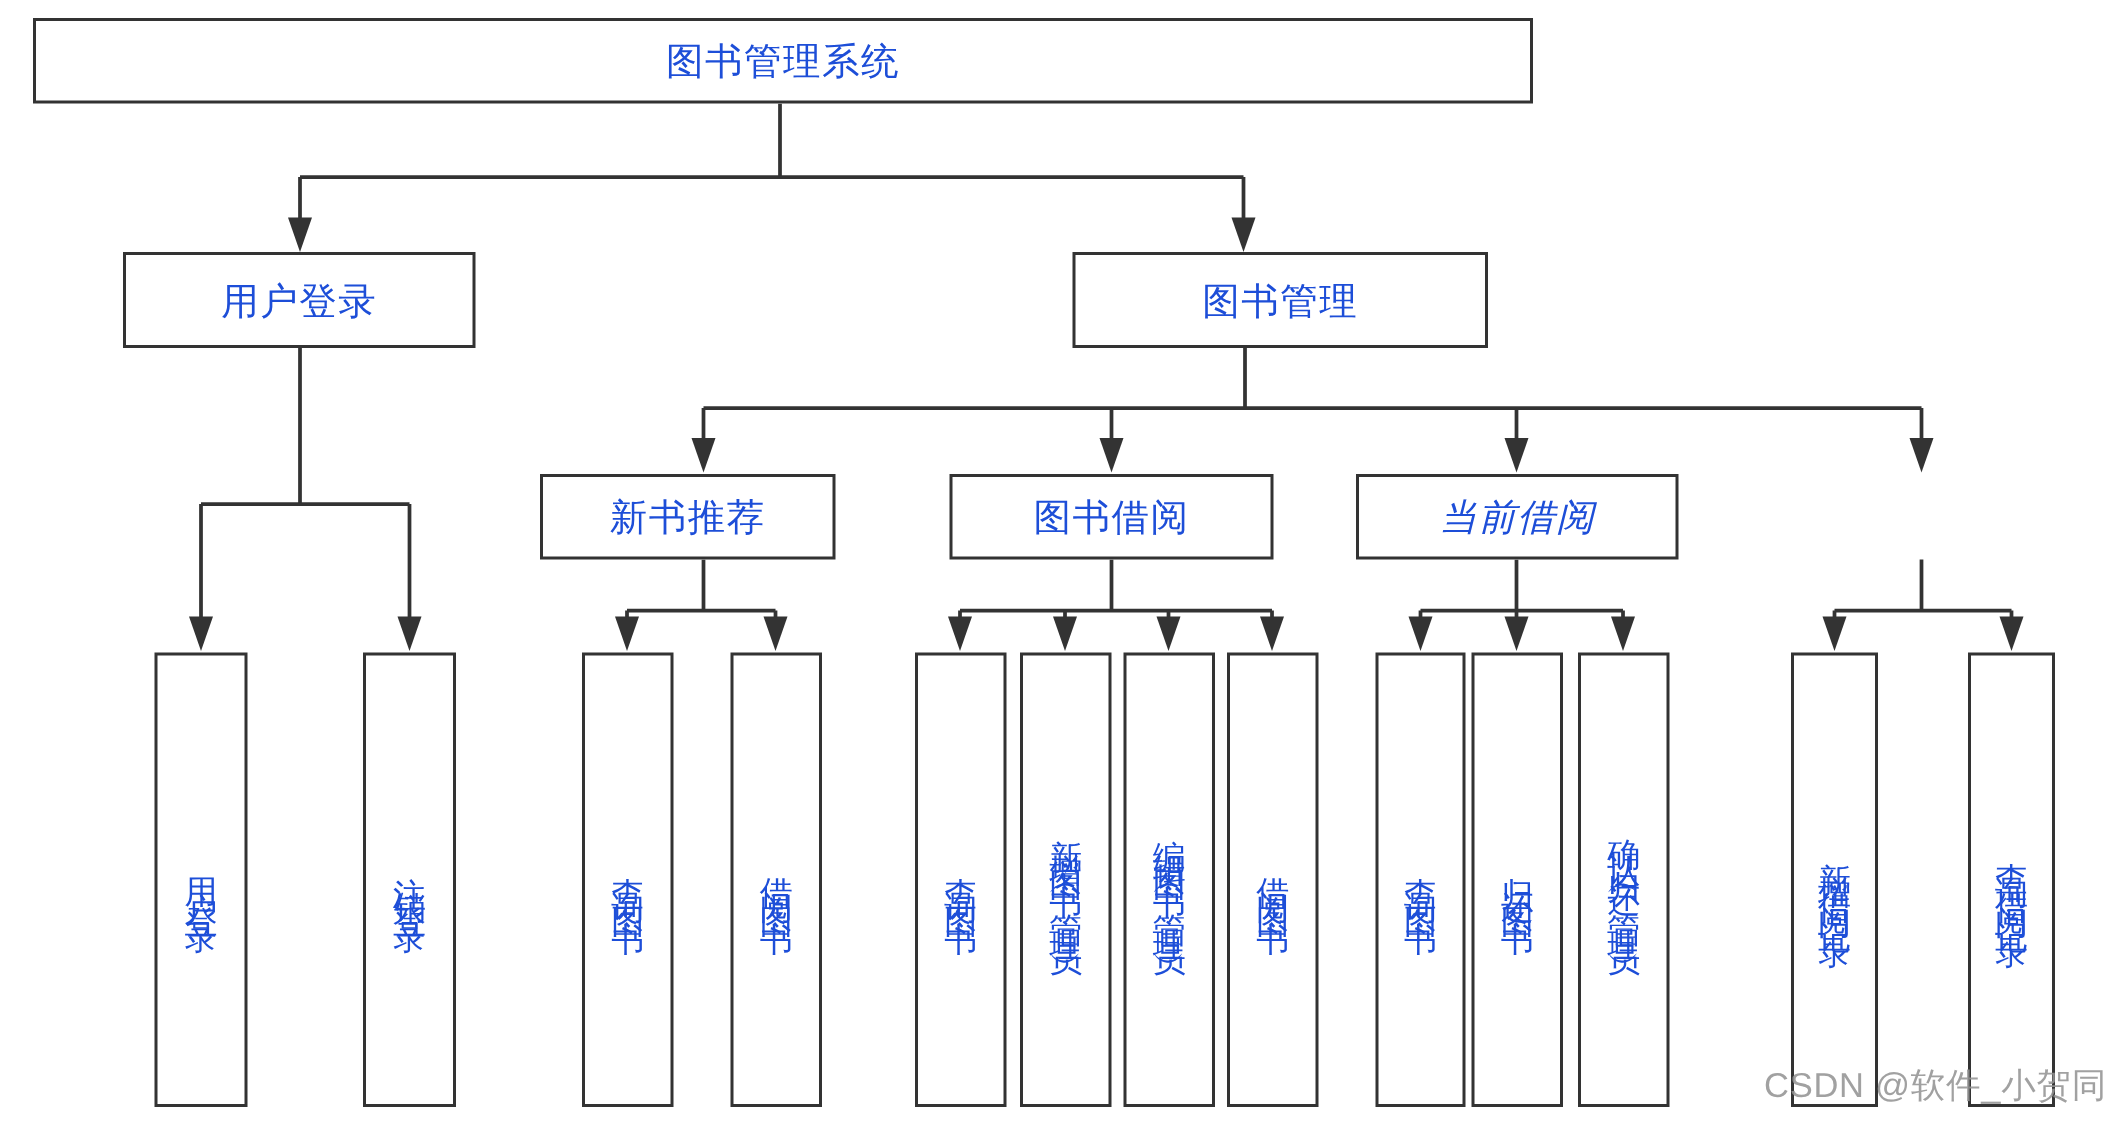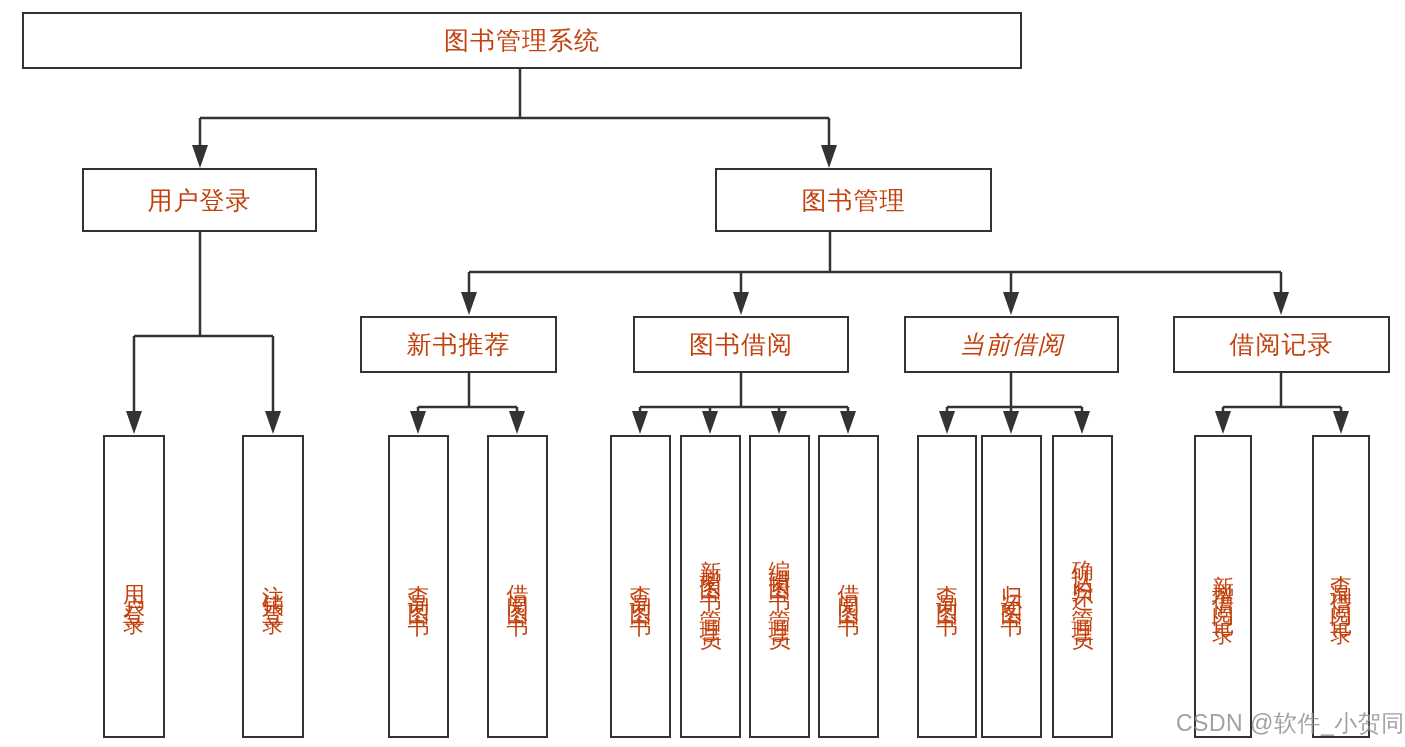--- a/index.html
+++ b/index.html
@@ -10,21 +10,21 @@
     font-family:"Liberation Sans", sans-serif;
     overflow:hidden;
   }
   #connectors{position:absolute;left:0;top:0;width:1405px;height:747px;}
   .node{
     position:absolute;
     box-sizing:border-box;
     border:2.5px solid #333333;
     background:#ffffff;
     display:flex;align-items:center;justify-content:center;
-    color:#c2410c;
+    color:#1d4ed8;
   }
   .hnode{font-size:25px;letter-spacing:1px;}
   .vnode{
     writing-mode:vertical-rl;
     font-size:22px;
     letter-spacing:10px;
     line-height:1;
     text-align:center;
   }
   #watermark{
@@ -121,23 +121,20 @@
 
   <div class="node hnode" style="left:360px;top:316px;width:197px;height:57px;">
     <span>新书推荐</span>
   </div>
   <div class="node hnode" style="left:633px;top:316px;width:216px;height:57px;text-align:right;">
     <span>图书借阅</span>
   </div>
   <div class="node hnode" style="left:904px;top:316px;width:215px;height:57px;font-style:italic;">
     <span>当前借阅</span>
   </div>
-  <div class="node hnode" style="left:1173px;top:316px;width:217px;height:57px;">
-    <span>借阅记录</span>
-  </div>
 
   <div class="node vnode" style="left:103px;top:435px;width:62px;height:303px;">
     <span>用户登录</span>
   </div>
   <div class="node vnode" style="left:242px;top:435px;width:62px;height:303px;">
     <span>注销登录</span>
   </div>
 
   <div class="node vnode" style="left:388px;top:435px;width:61px;height:303px;">
     <span>查询图书</span>

